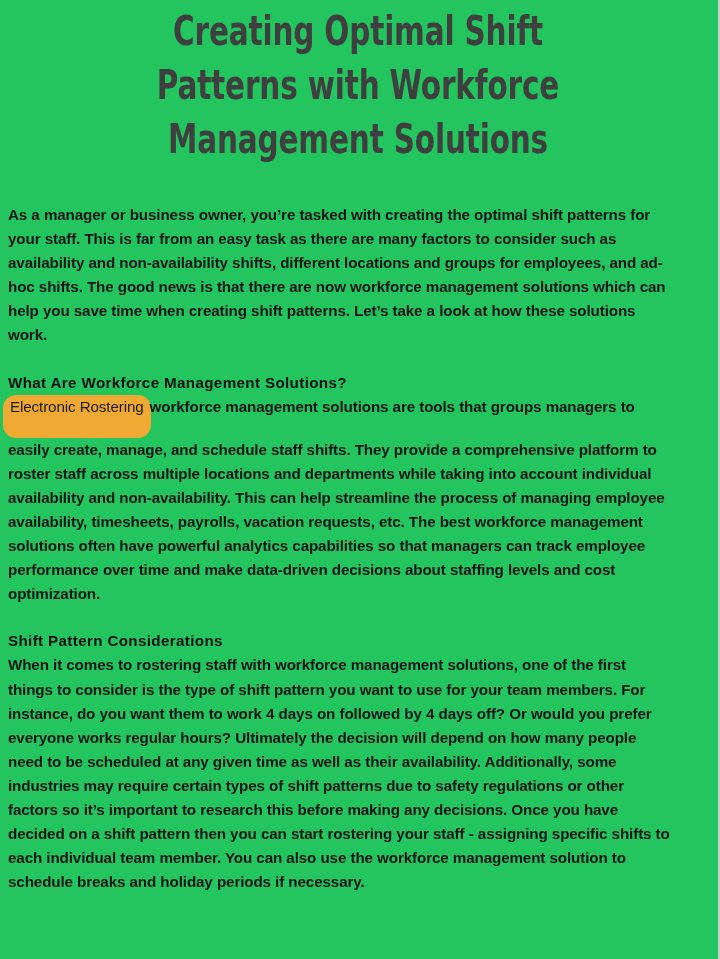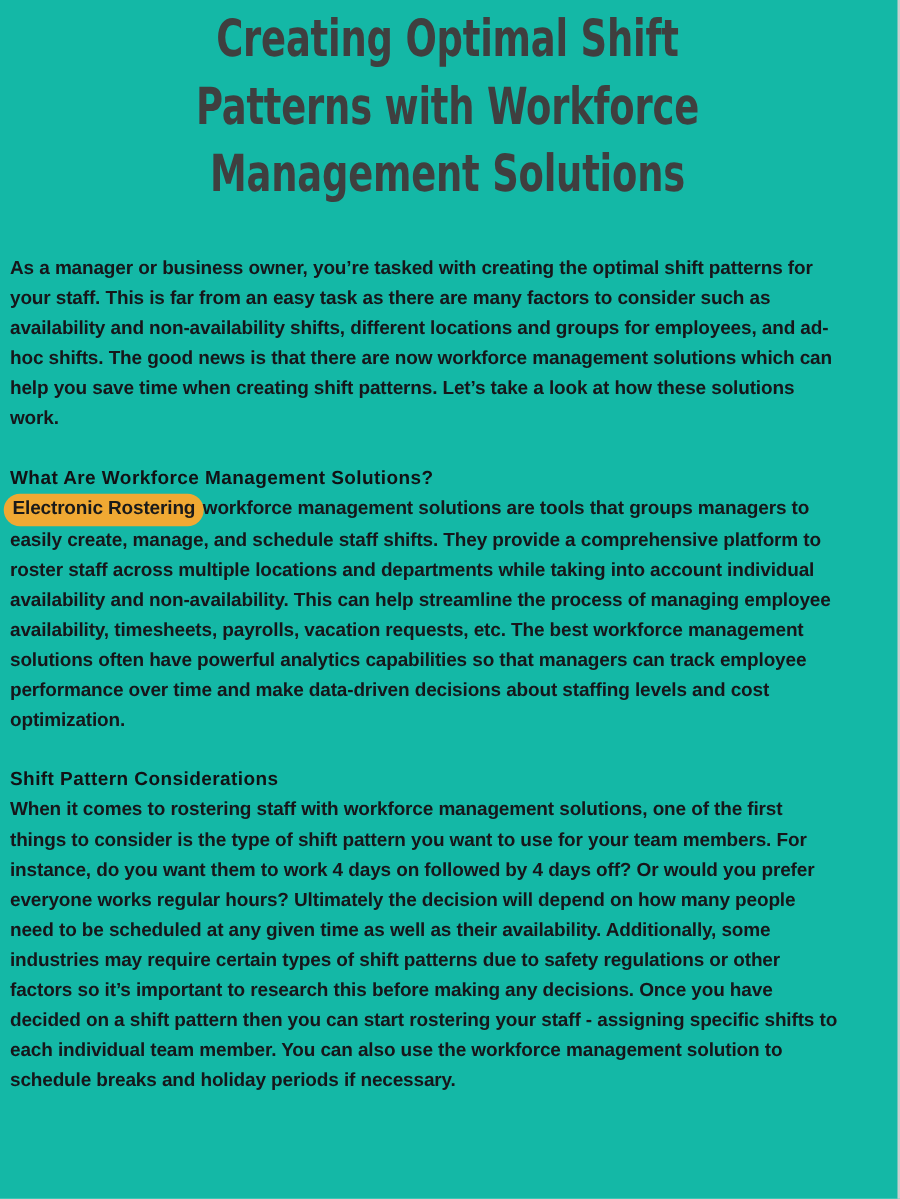--- a/index.html
+++ b/index.html
@@ -11,21 +11,21 @@
     height: 959px;
     background: #f8f8f8;
     font-family: "Liberation Sans", sans-serif;
     overflow: hidden;
   }
 
   .page {
     position: relative;
     width: 720px;
     height: 959px;
-    background: #14b8a6;
+    background: #22c55e;
     box-sizing: border-box;
     border-right: 2px solid #cfcfcf;
     overflow: hidden;
   }
 
   .article {
     position: absolute;
     left: 8px;
     top: 0;
     width: 716px;
@@ -81,24 +81,24 @@
     letter-spacing: 0.35px;
     white-space: nowrap;
   }
 
   
   .pill-link {
     display: inline-block;
     background: #f0a933;
     color: #1a1a1a;
     border-radius: 13px;
-    padding: 1px 7px 3px 7px;
+    padding: 1px 7px 20px 7px;
     margin-left: -5px;
     margin-right: -1px;
-    font-weight: bold;
+    font-weight: normal;
     text-decoration: none;
     line-height: 22px;
   }
 
   .nowrap-line {
     white-space: nowrap;
   }
 </style>
 </head>
 <body>

